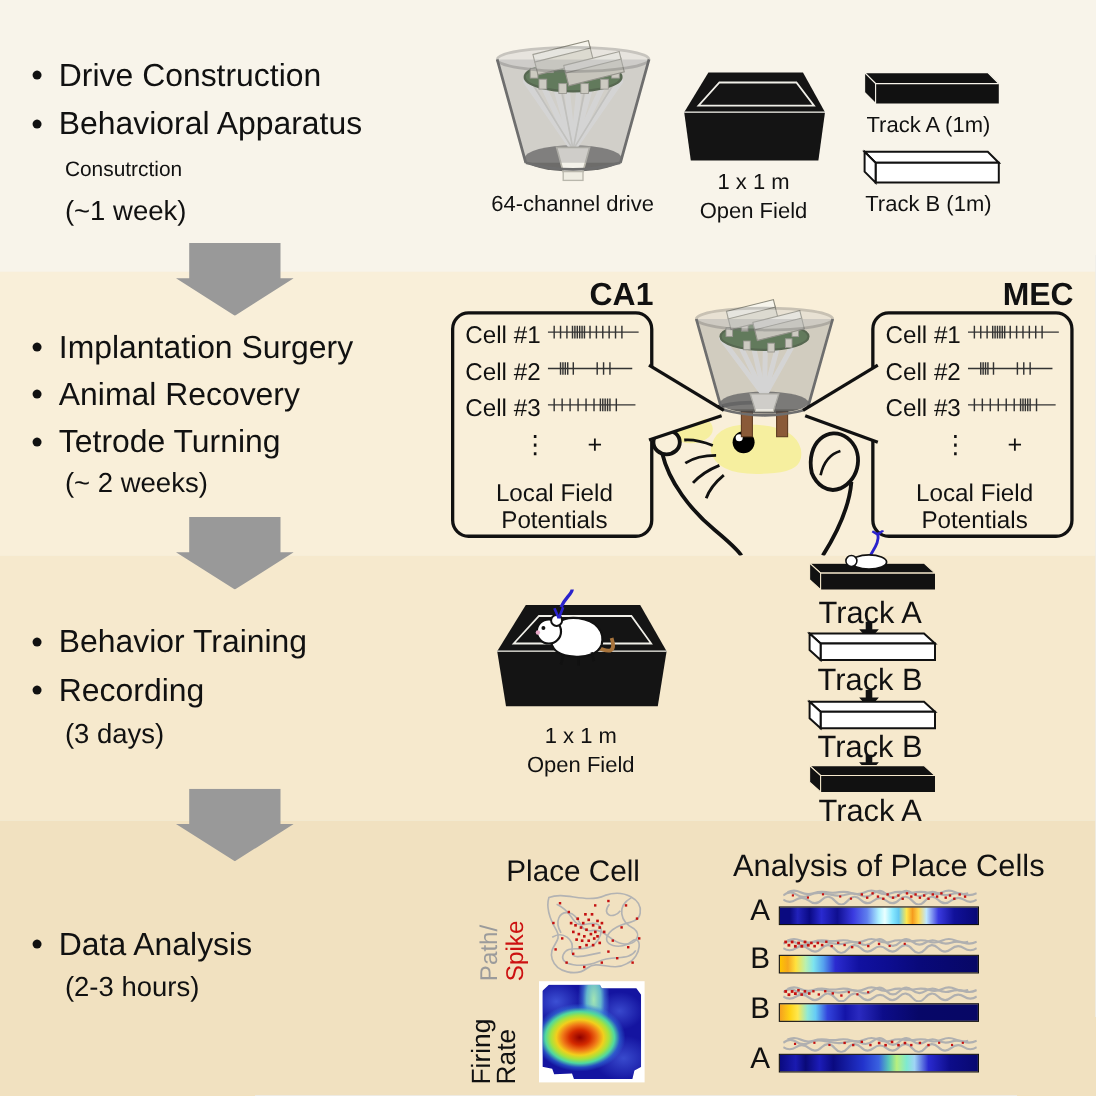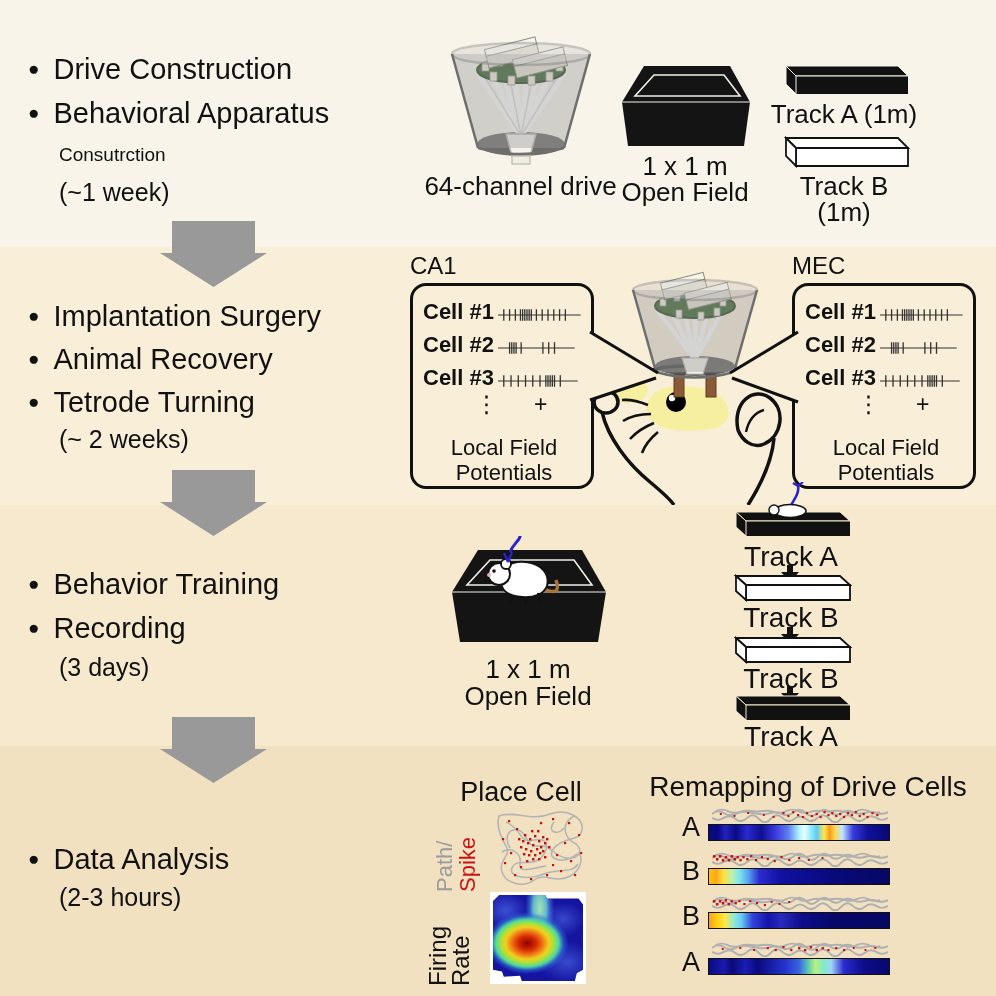--- a/index.html
+++ b/index.html
@@ -8,25 +8,25 @@
   .band{position:absolute;left:0;width:996px;}
   .b1{top:0;height:247px;background:#f8f4ea;}
   .b2{top:247px;height:258px;background:#f9efd9;}
   .b3{top:505px;height:241px;background:#f6e9cd;}
   .b4{top:746px;height:250px;background:#f1e1c0;}
   .abs{position:absolute;}
   .bullet{position:absolute;display:flex;align-items:flex-start;gap:14px;font-size:29px;line-height:32px;}
   .bullet .dot{font-size:19px;line-height:32px;}
   .cont{position:absolute;font-size:19px;line-height:32px;}
   .dur{position:absolute;font-size:25px;}
-  .lbl{position:absolute;text-align:center;font-size:26px;line-height:26px;}
-  .boxtitle{position:absolute;text-align:left;font-size:24px;}
+  .lbl{position:absolute;text-align:center;font-size:20px;line-height:26px;}
+  .boxtitle{position:absolute;text-align:right;font-size:29px;font-weight:bold;}
   .cellbox{position:absolute;width:184px;height:206px;border:3px solid #111;border-radius:16px;
            box-sizing:border-box;padding:6px 6px 4px 10px;}
-  .cellrow{display:flex;align-items:flex-end;height:33px;font-weight:bold;}
+  .cellrow{display:flex;align-items:flex-start;height:33px;}
   .cellrow .cl{width:76px;font-size:22px;white-space:nowrap;}
   .dotsrow{display:flex;height:26px;font-size:23px;}
   .dotsrow .vd{margin-left:52px;}
   .dotsrow .pl{margin-left:36px;}
   .lfp{text-align:center;font-size:22px;line-height:25px;margin-top:18px;}
   .seq-label{position:absolute;width:120px;text-align:center;font-size:28px;}
   .h4{position:absolute;text-align:center;font-size:28px;}
   .vwrap{position:absolute;display:flex;}
   .vtext{writing-mode:vertical-rl;transform:rotate(180deg);font-size:22px;letter-spacing:0px;line-height:23px;}
   .gray{color:#9b9b9b;}
@@ -506,21 +506,21 @@
 
   <div class="vwrap" style="left:426px;top:894px;height:92px">
     <span class="vtext" style="font-size:24px">Firing</span>
     <span class="vtext" style="font-size:24px">Rate</span>
   </div>
 
   <div class="fmap" style="left:490px;top:892px;width:96px;height:92px">
     <div class="mapin"></div>
   </div>
 
-  <div class="h4" style="left:634px;top:771px;width:348px">Remapping of Drive Cells</div>
+  <div class="h4" style="left:634px;top:771px;width:348px">Analysis of Place Cells</div>
 
   <div class="rowlab" style="left:678px;top:812px">A</div>
   <svg class="abs" style="left:712px;top:806px" width="176" height="17" viewBox="0 0 180 17">
     <g fill="none" stroke="#b0b0b0" stroke-width="2">
       <path d="M0,8 q6,-5 12,-1 t12,1 t12,-2 t12,2 t12,-1 t12,1 t12,-2 t12,1 t12,0 t12,-1 t12,1 t12,-1 t12,1 t12,0 t12,-1"></path>
       <path d="M0,12 q6,4 12,0 t12,1 t12,-1 t12,1 t12,0 t12,-1 t12,1 t12,0 t12,-1 t12,1 t12,0 t12,-1 t12,1 t12,-1 t12,0"></path>
       <path d="M4,5 q6,-3 12,0 t12,1 t12,-1 t12,0 t12,1 t12,-1 t12,0 t12,1 t12,-1 t12,0 t12,1 t12,-1 t12,0 t12,1"></path>
     </g>
     <g fill="#c41010">
       <rect x="8" y="7" width="2" height="2"></rect>

